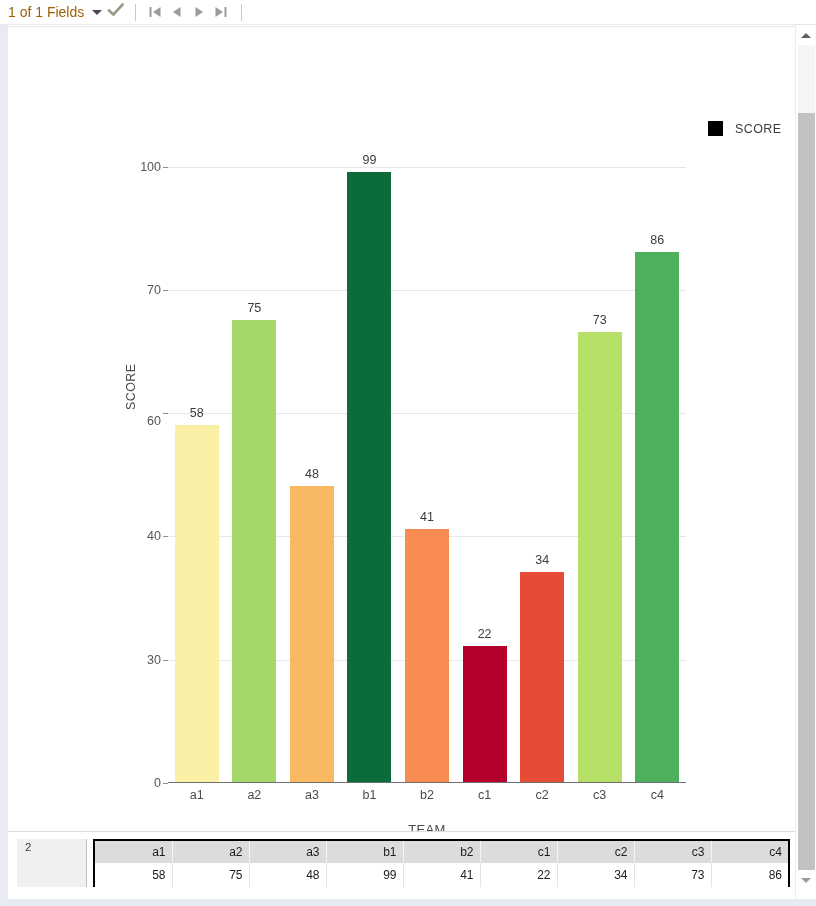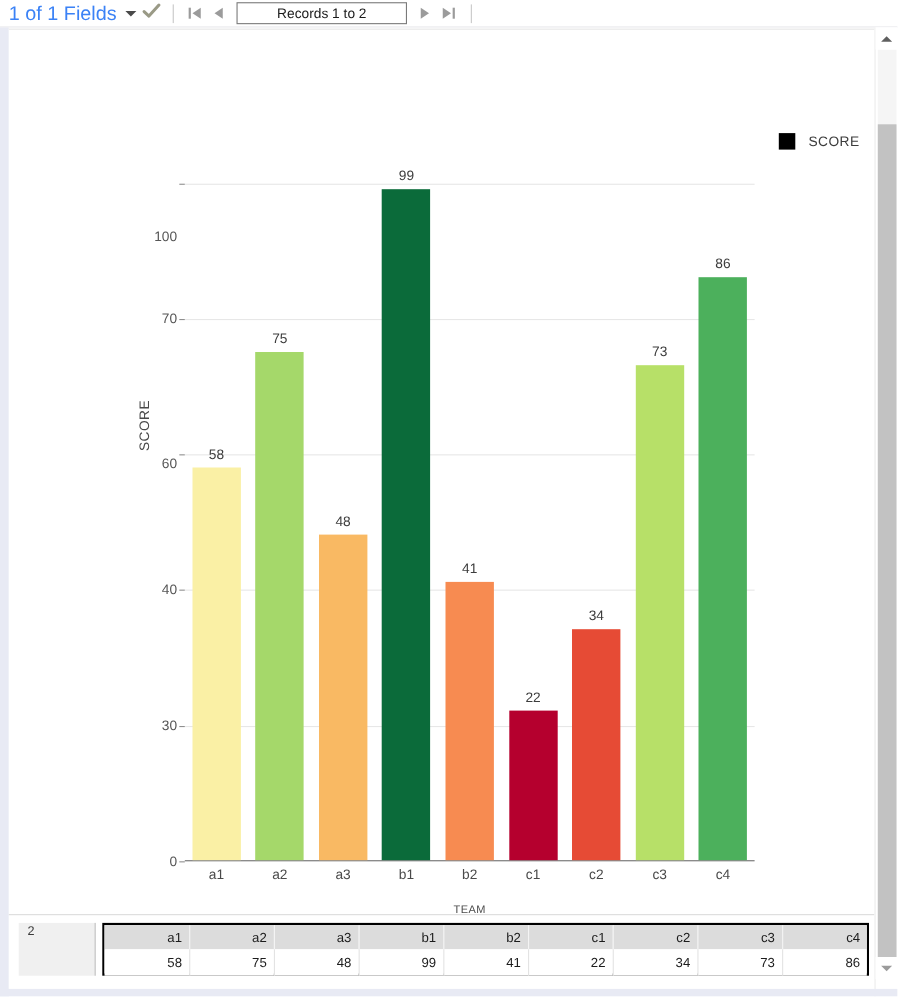--- a/index.html
+++ b/index.html
@@ -20,21 +20,21 @@
   
   #toolbar {
     position: absolute; left: 0; top: 0;
     width: 816px; height: 25px;
     background: #ffffff;
     display: flex; align-items: center;
     padding-left: 8px;
     border-bottom: 1px solid #e8e8ec;
   }
   .tb-text {
-    font-size: 18px; color: #3b82f6;
+    font-size: 14px; color: #a16207;
     line-height: 25px; white-space: nowrap;
   }
   .tb-caret {
     margin-left: 8px; margin-right: 5px;
     width: 0; height: 0;
     border-left: 5px solid transparent;
     border-right: 5px solid transparent;
     border-top: 5px solid #4a4a4a;
   }
   .tb-check { margin-right: 2px; display: block; }
@@ -139,21 +139,21 @@
     transform: rotate(-90deg);
     transform-origin: left top;
     white-space: nowrap;
     letter-spacing: 0.4px;
   }
   
   #xlabel-wrap {
     position: absolute;
     left: 160px; top: 795px; width: 518px;
     text-align: center;
-    font-size: 10px; color: #4a4a4a;
+    font-size: 13px; color: #4a4a4a;
     letter-spacing: 0.4px;
   }
 
   #legend {
     position: absolute;
     left: 700px; top: 94px;
     display: flex; align-items: center;
   }
   #legend-swatch {
     width: 15px; height: 15px;
@@ -274,23 +274,20 @@
         <rect x="1.5" y="2" width="2" height="10" fill="#9b9b9b"></rect>
         <path d="M12.5 2 L12.5 12 L5 7 Z" fill="#9b9b9b"></path>
       </svg>
     </span>
     <span class="nav-btn">
       <svg width="14" height="14" viewBox="0 0 14 14">
         <path d="M10.5 2 L10.5 12 L3 7 Z" fill="#9b9b9b"></path>
       </svg>
     </span>
 
-    <div class="records-box">
-      <span>Records 1 to 2</span>
-    </div>
 
     <span class="nav-btn">
       <svg width="14" height="14" viewBox="0 0 14 14">
         <path d="M3.5 2 L3.5 12 L11 7 Z" fill="#9b9b9b"></path>
       </svg>
     </span>
     <span class="nav-btn">
       <svg width="14" height="14" viewBox="0 0 14 14">
         <path d="M1.5 2 L1.5 12 L9 7 Z" fill="#9b9b9b"></path>
         <rect x="10.5" y="2" width="2" height="10" fill="#9b9b9b"></rect>
@@ -323,21 +320,21 @@
           <div class="ytick-label" style="top: 641px;">0</div>
           <div class="ytick-mark" style="top: 641px;"></div>
           <div class="ytick-label" style="top: 517.731px;">30</div>
           <div class="ytick-mark" style="top: 517.731px;"></div>
           <div class="ytick-label" style="top: 394.462px;">40</div>
           <div class="ytick-mark" style="top: 394.462px;"></div>
           <div class="ytick-label" style="top: 279px;">60</div>
           <div class="ytick-mark" style="top: 271.192px;"></div>
           <div class="ytick-label" style="top: 147.923px;">70</div>
           <div class="ytick-mark" style="top: 147.923px;"></div>
-          <div class="ytick-label" style="top: 24.6538px; margin-top: 48px;">100</div>
+          <div class="ytick-label" style="top: 24.6538px;">100</div>
           <div class="ytick-mark" style="top: 24.6538px;"></div>
         </div>
       <div id="xaxis-line"></div>
       <div id="bars">
           <div class="bar-slot">
             <div class="bar" style="height: 357.481px; background: rgb(250, 240, 165);">
               <div class="bar-value">58</div>
               <div class="xtick-label">a1</div>
             </div>
           </div>

